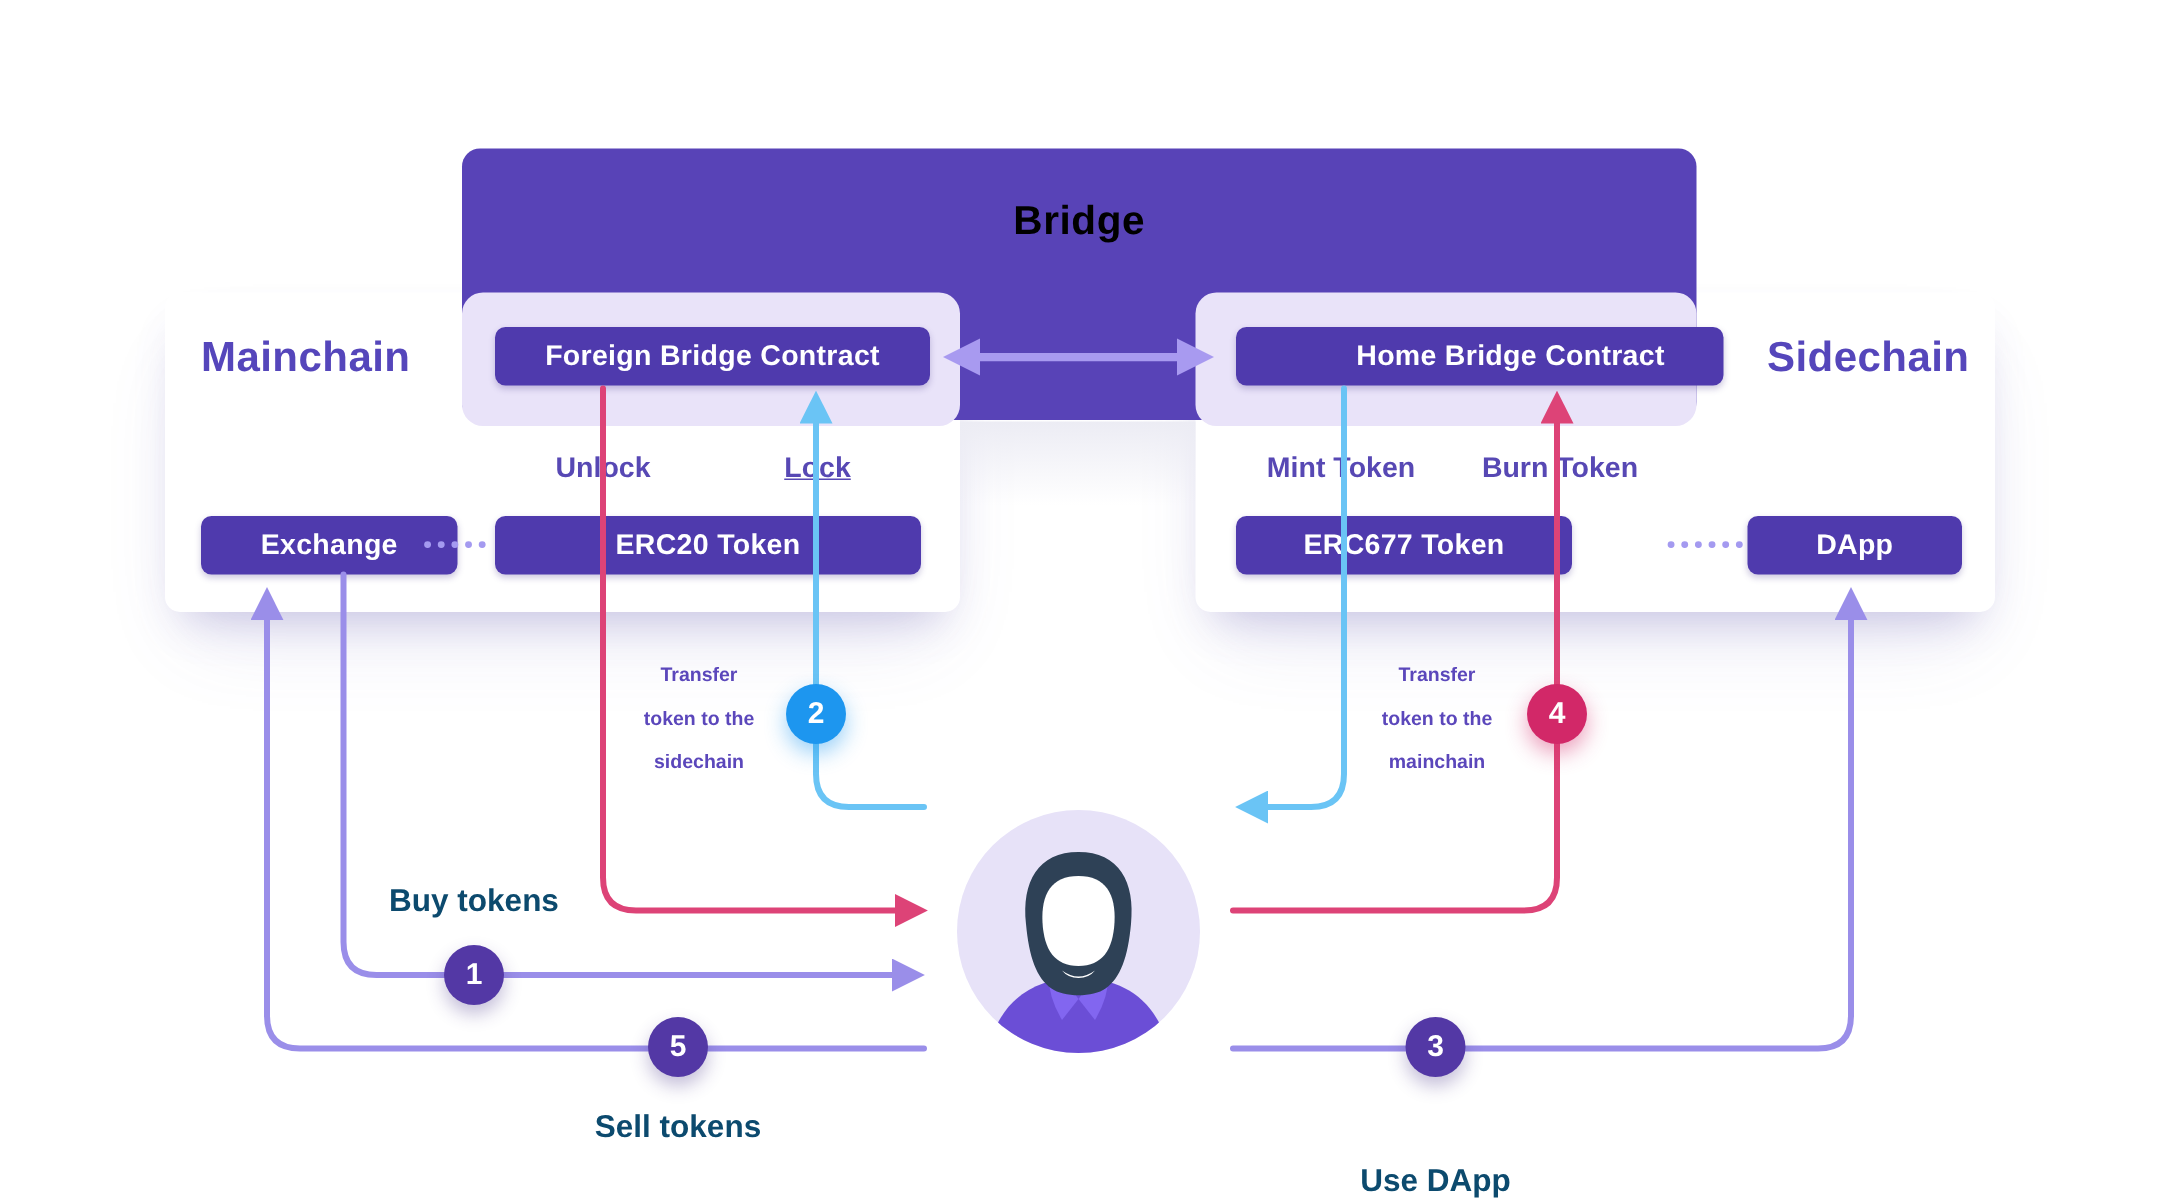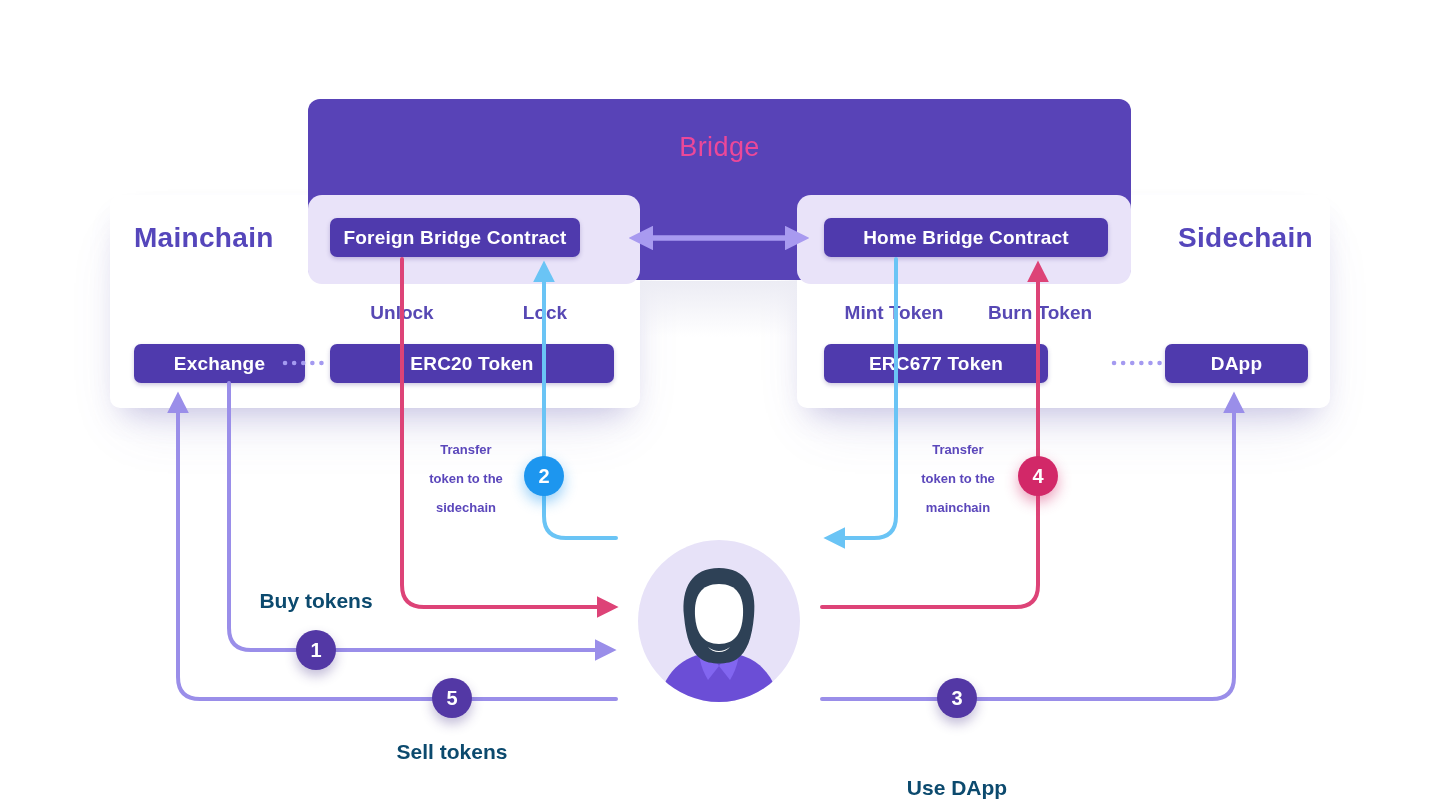--- a/index.html
+++ b/index.html
@@ -16,21 +16,21 @@
         background:linear-gradient(#ececf4,rgba(255,255,255,0));}
   .panel{background:#e9e3f9;border-radius:14px;height:89px;top:195px;z-index:6;}
 
   
   .node{background:#4f3aad;border-radius:7px;color:#fff;font-weight:bold;font-size:19px;
         display:flex;align-items:center;justify-content:center;z-index:20;letter-spacing:.2px;
         box-shadow:0 2px 4px rgba(60,40,130,.25);}
 
   .title{color:#5546bb;font-weight:bold;font-size:28px;z-index:20;letter-spacing:.3px;}
   .bridge-title{left:308px;top:99px;width:823px;height:97px;display:flex;align-items:center;justify-content:center;
-        color:#ec4899;font-weight:normal;font-size:27px;z-index:20;letter-spacing:.4px;}
+        color:#000000;font-weight:bold;font-size:27px;z-index:20;letter-spacing:.4px;}
 
   .small-label{color:#5748b4;font-weight:bold;font-size:19px;z-index:20;text-align:center;transform:translateX(-50%);white-space:nowrap;}
   .flow-label{color:#0c4a6e;font-weight:bold;font-size:21px;z-index:40;text-align:center;transform:translateX(-50%);white-space:nowrap;}
   .transfer{color:#5b47bb;font-weight:bold;font-size:13px;line-height:29px;text-align:center;z-index:40;transform:translateX(-50%);}
 
   .step{width:40px;height:40px;border-radius:50%;color:#fff;font-weight:bold;font-size:20px;
         display:flex;align-items:center;justify-content:center;z-index:40;transform:translate(-50%,-50%);
         box-shadow:0 6px 12px rgba(60,40,130,.30);}
   .step.purple{background:#5338a5;}
   .step.blue{background:#1d96ef;box-shadow:0 6px 14px rgba(29,150,239,.45);}
@@ -49,29 +49,29 @@
 
   <div class="abs bridge-top"></div>
   <div class="abs strip-shade"></div>
   <div class="abs panel" style="left:308px;width:332px;"></div>
   <div class="abs panel" style="left:797px;width:334px;"></div>
   <div class="abs bridge-title">Bridge</div>
 
   <div class="abs title" style="left:134px;top:222px;">Mainchain</div>
   <div class="abs title" style="left:1178px;top:222px;">Sidechain</div>
 
-  <div class="abs node" style="left:330px;top:218px;width:250px;height:39px;">Foreign Bridge Contract</div>
-  <div class="abs node" style="left:824px;top:218px;width:284px;height:39px;">Home Bridge Contract</div>
+  <div class="abs node" style="left:330px;top:218px;width:290px;height:39px;">Foreign Bridge Contract</div>
+  <div class="abs node" style="left:824px;top:218px;width:284px;height:39px;padding-left:41px;">Home Bridge Contract</div>
   <div class="abs node" style="left:134px;top:344px;width:171px;height:39px;">Exchange</div>
   <div class="abs node" style="left:330px;top:344px;width:284px;height:39px;">ERC20 Token</div>
   <div class="abs node" style="left:824px;top:344px;width:224px;height:39px;">ERC677 Token</div>
   <div class="abs node" style="left:1165px;top:344px;width:143px;height:39px;">DApp</div>
 
   <div class="abs small-label" style="left:402px;top:302px;">Unlock</div>
-  <div class="abs small-label" style="left:545px;top:302px;">Lock</div>
+  <div class="abs small-label" style="left:545px;top:302px;text-decoration:underline;">Lock</div>
   <div class="abs small-label" style="left:894px;top:302px;">Mint Token</div>
   <div class="abs small-label" style="left:1040px;top:302px;">Burn Token</div>
 
   <svg id="wires" width="1440" height="800" viewBox="0 0 1440 800">
     <defs>
       <marker id="arrPink" viewBox="0 0 10 10" refX="7" refY="5" markerWidth="5.5" markerHeight="5.5" orient="auto">
           <path d="M0,0 L10,5 L0,10 Z" fill="#dd4377"></path>
         </marker>
       <marker id="arrCyan" viewBox="0 0 10 10" refX="7" refY="5" markerWidth="5.5" markerHeight="5.5" orient="auto">
           <path d="M0,0 L10,5 L0,10 Z" fill="#6ac4f5"></path>

